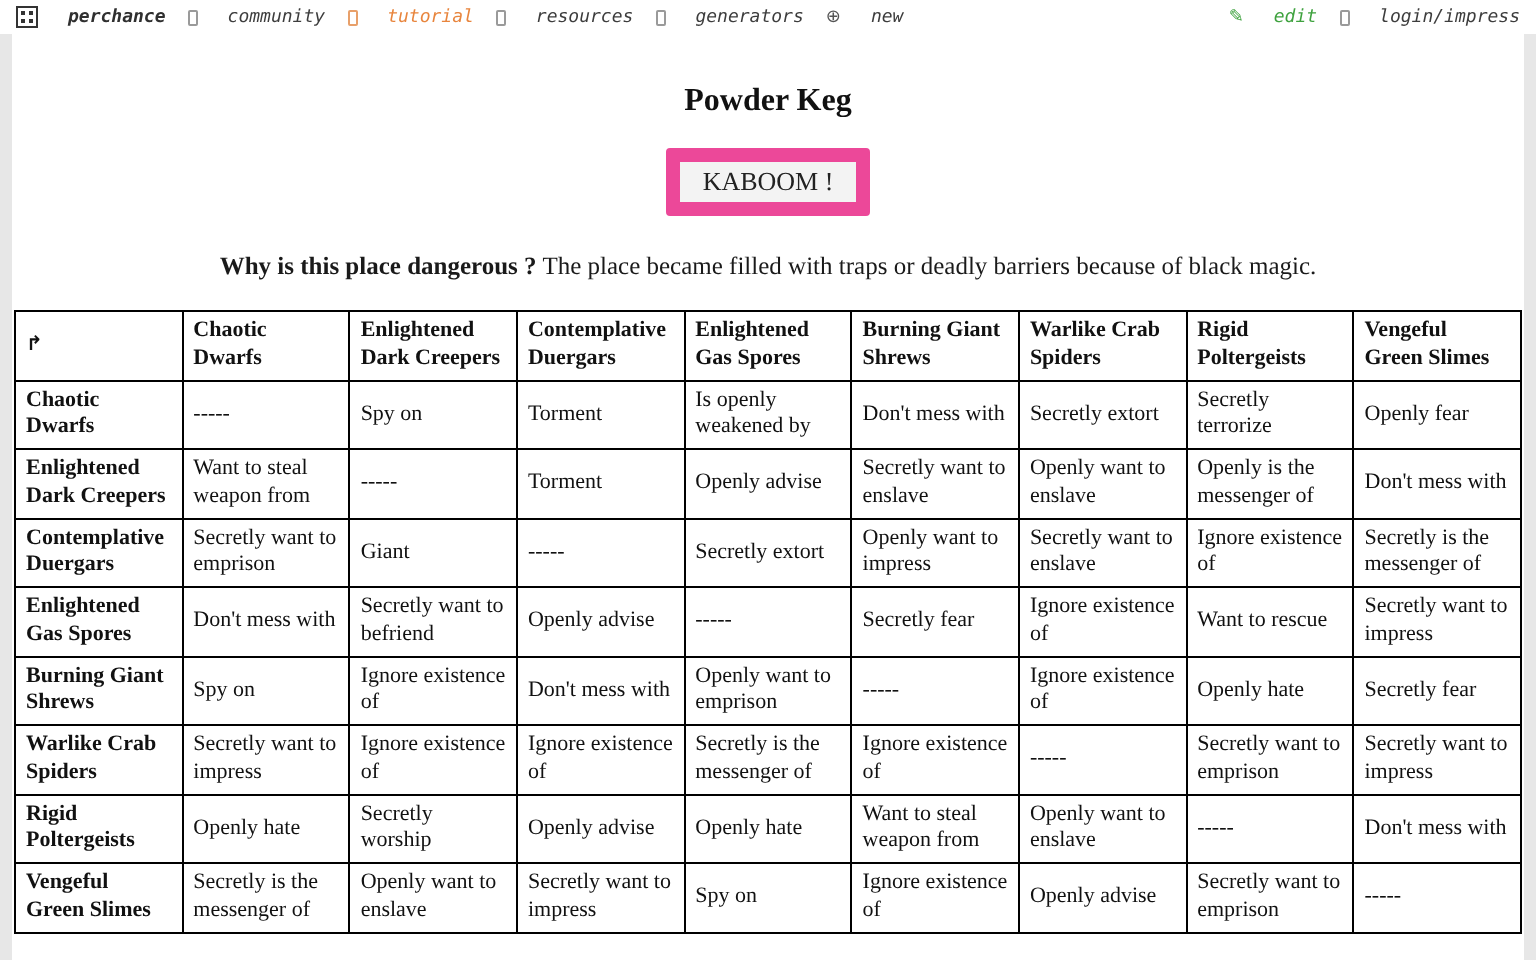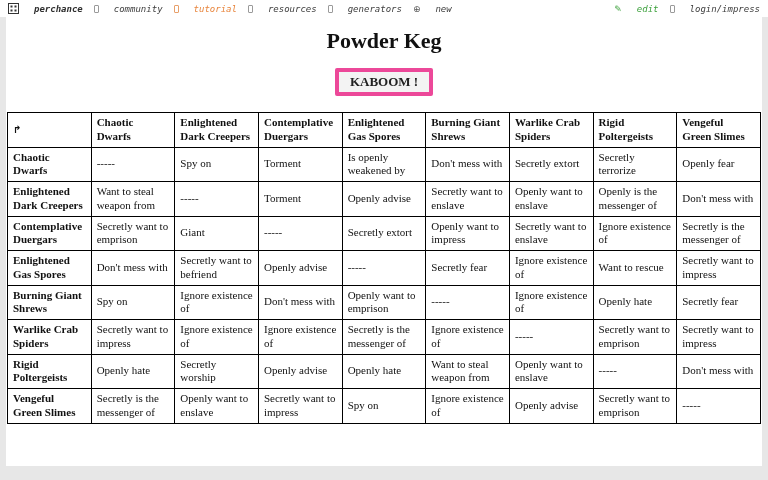--- a/index.html
+++ b/index.html
@@ -27,28 +27,28 @@
   .plus-glyph { font-size:9px; margin-right:3px; color:#555; font-family:"DejaVu Sans", sans-serif; }
   .edit-link { color:#3fa23f !important; }
   .pencil { margin-right:3px; font-family:"DejaVu Sans", sans-serif; }
 
   
   .content {
     background:#fff; margin:0 6px; min-height:449px;
     padding:9px 1px 20px 1px;
   }
   h1 {
-    text-align:center; font-size:22px; font-weight:bold;
-    color:#111; margin:2px 0 14px 0; font-family:"Liberation Serif", serif;
+    text-align:center; font-size:16px; font-weight:bold;
+    color:#111; margin:16px 0 14px 0; font-family:"Liberation Serif", serif;
   }
   .btn-row { text-align:center; margin-bottom:16px; }
   .kaboom-btn {
     font-family:"Liberation Serif", serif; font-size:13px; color:#222;
-    background:#f3f3f3; border:4px solid #ec4899; border-radius:2px;
-    padding:2px 11px; cursor:pointer;font-weight:bold;
+    background:#f3f3f3; border:7px solid #ec4899; border-radius:2px;
+    padding:2px 11px; cursor:pointer;
   }
   .desc {
     text-align:center; font-size:12.5px; color:#1a1a1a;
     max-width:620px; margin:0 auto 13px auto; line-height:1.45;
   }
   .desc b { font-weight:bold; }
 
   
   table {
     width:100%; border-collapse:collapse; table-layout:fixed;
@@ -112,20 +112,21 @@
   </div>
 </div>
 
 <div class="content">
   <h1>Powder Keg</h1>
 
   <div class="btn-row">
     <button class="kaboom-btn">KABOOM !</button>
   </div>
 
+  <p class="desc"><b>Why is this place dangerous ?</b><span> The place became filled with traps or deadly barriers because of black magic.</span></p>
 
   <table>
     <thead>
       <tr>
         <th class="corner-th">↱</th>
       <th>Chaotic Dwarfs</th>
           <th>Enlightened Dark Creepers</th>
           <th>Contemplative Duergars</th>
           <th>Enlightened Gas Spores</th>
           <th>Burning Giant Shrews</th>

